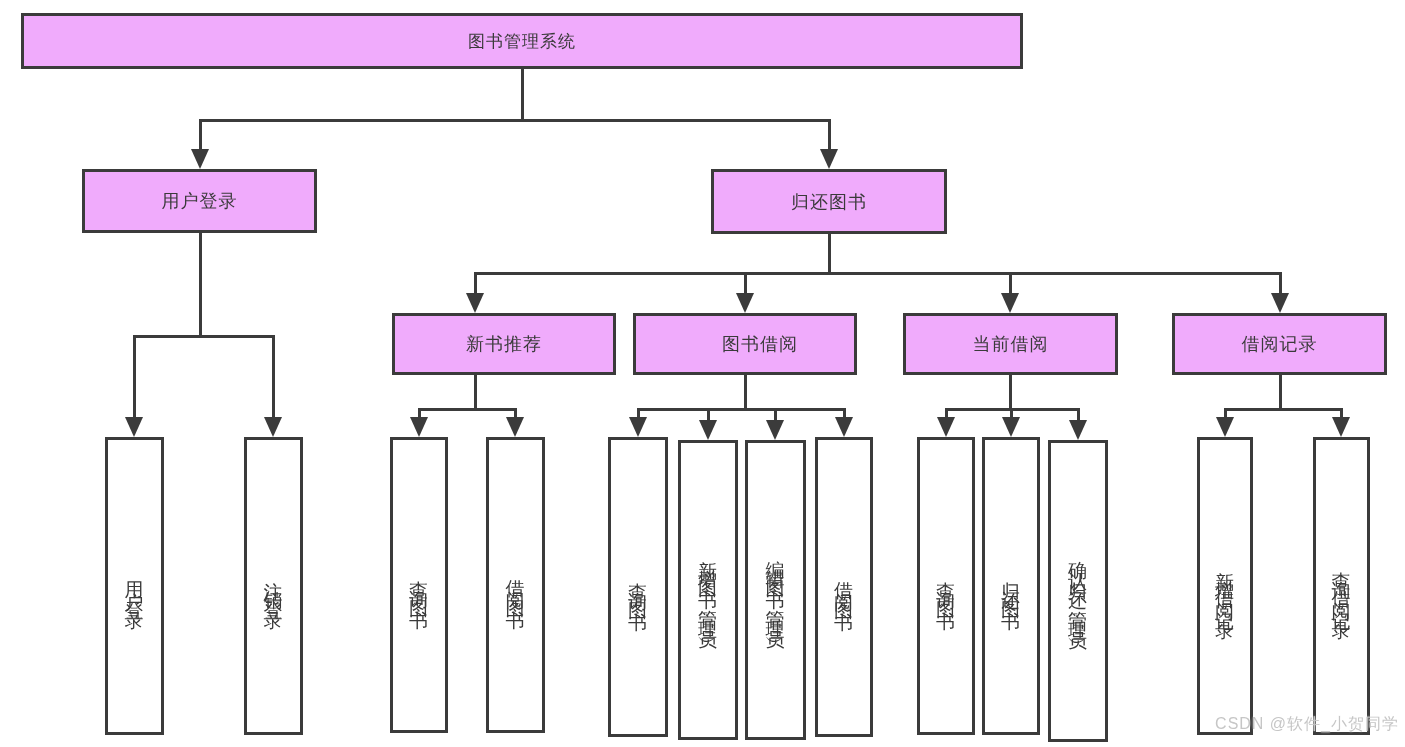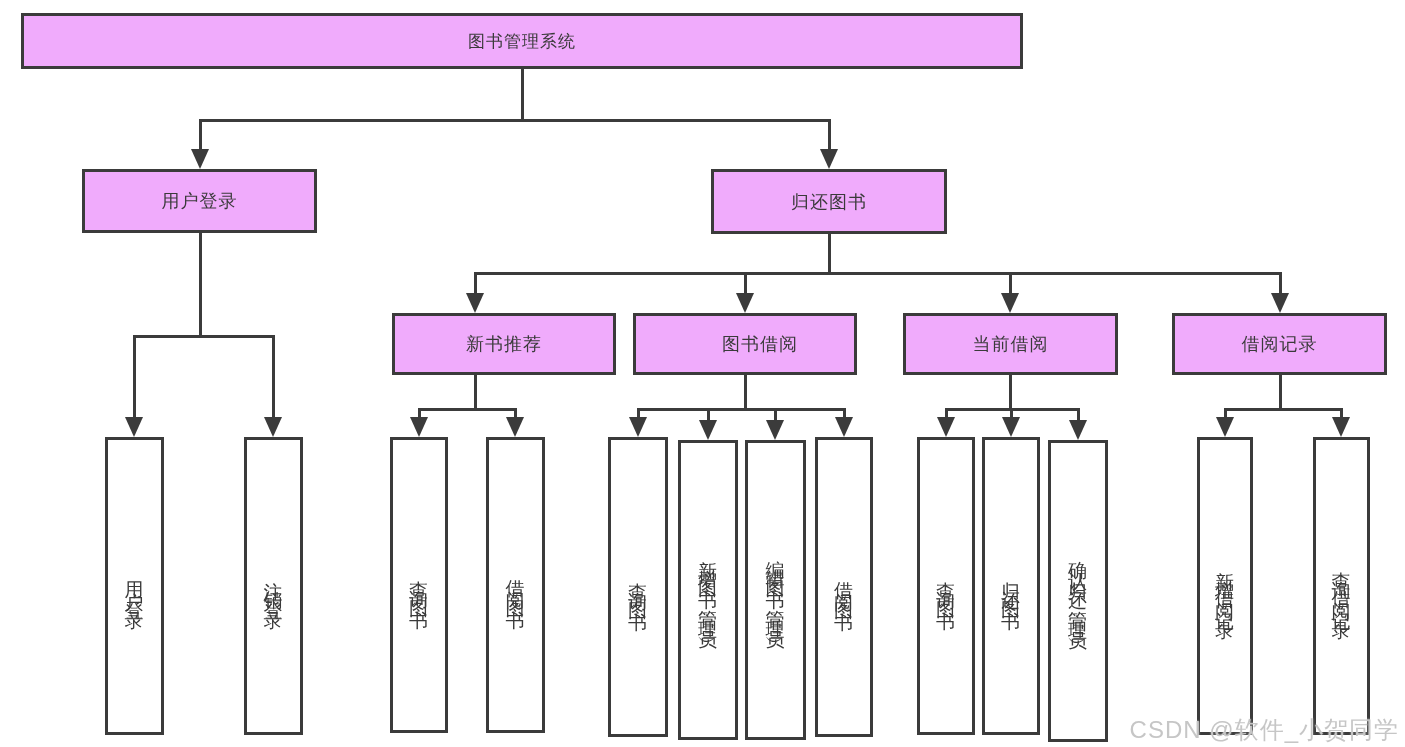--- a/index.html
+++ b/index.html
@@ -48,21 +48,21 @@
   .hline{position:absolute;height:3px;background:var(--line);}
   .arrow{
     position:absolute;width:0;height:0;
     border-left:9px solid transparent;
     border-right:9px solid transparent;
     border-top:20px solid var(--line);
   }
   .watermark{
     position:absolute;
     right:6px;top:714px;
-    font-size:24px;
+    font-size:16px;
     color:var(--wm);
     letter-spacing:1px;
     z-index:5;
     text-shadow:0 0 2px #ffffff;
     white-space:nowrap;
   }
 </style>
 </head>
 <body>
 

